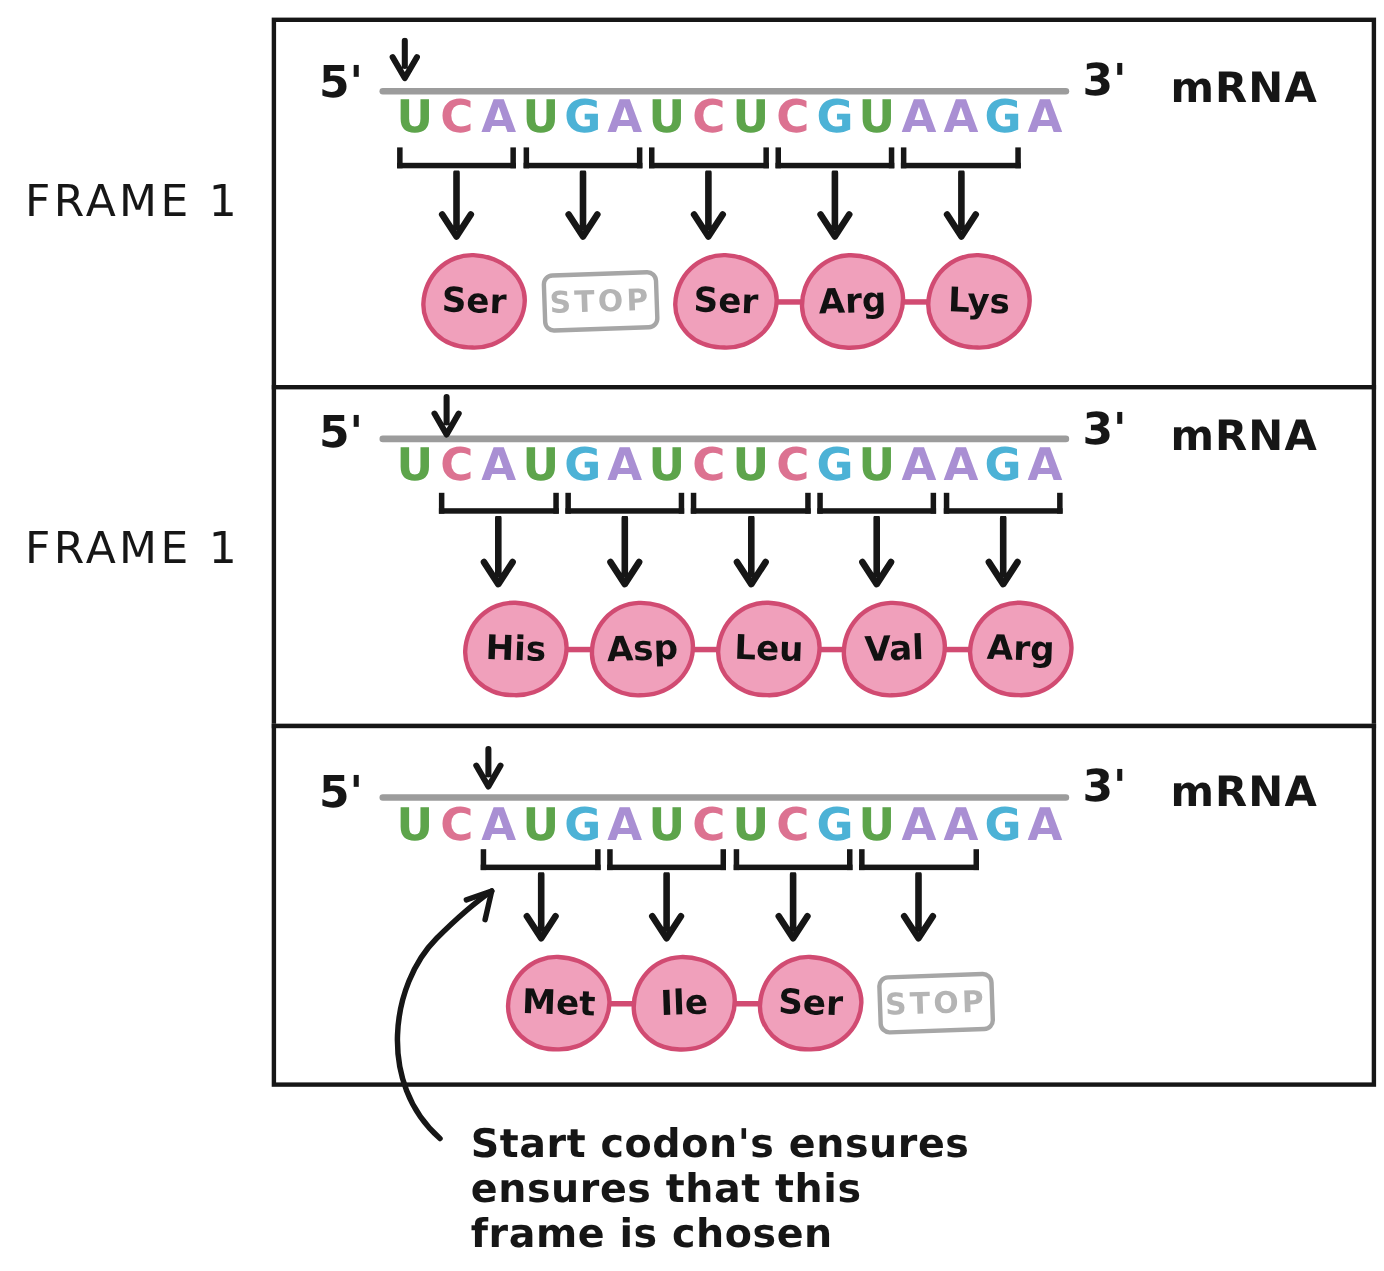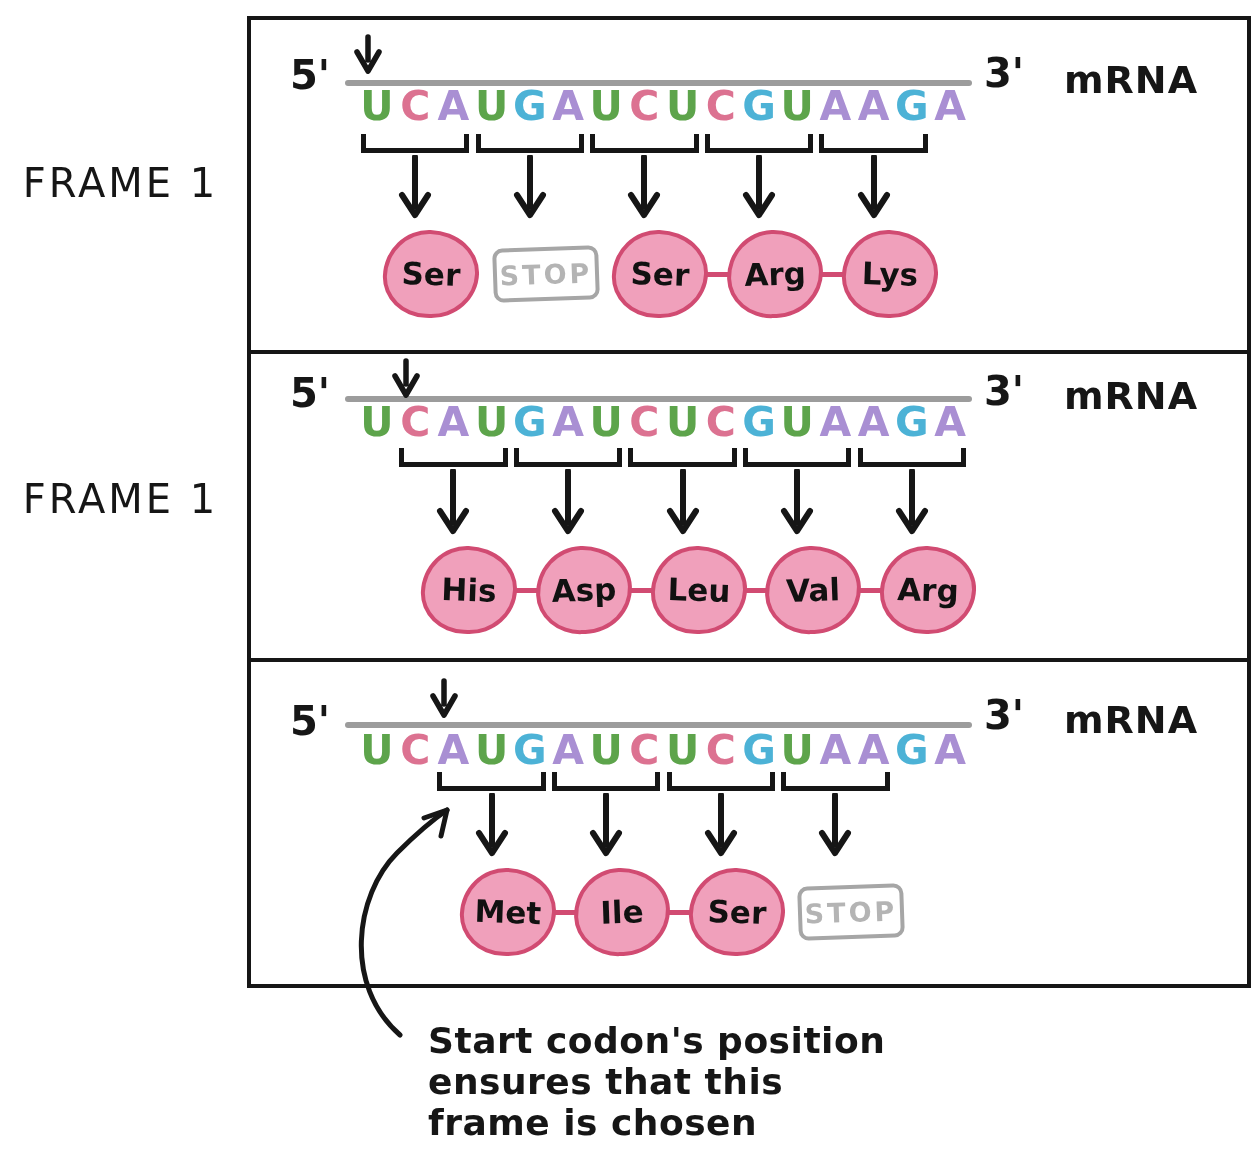--- a/index.html
+++ b/index.html
@@ -212,17 +212,17 @@
       <div class="stop-box" style="left: 798.4px; top: 885px;">
         <span>STOP</span>
       </div>
     </div>
 
   <svg class="arrow-svg" style="left:335px;top:790px;z-index:3" width="150" height="255" viewBox="0 0 150 255">
     <path d="M65 245 C 8 195, 20 105, 62 63 C 78 47, 93 33, 112 20" fill="none" stroke="#161616" stroke-width="5" stroke-linecap="round"></path>
     <path d="M89 28 L112 20 L106 46" fill="none" stroke="#161616" stroke-width="5" stroke-linecap="round" stroke-linejoin="round"></path>
   </svg>
 
-  <div class="ann-line" style="top:1020px">Start codon's position</div>
+  <div class="ann-line" style="top:1020px">Start codon's ensures</div>
   <div class="ann-line" style="top:1102px">frame is chosen</div>
   <div class="ann-line" style="top:1061px">ensures that this</div>
 
 </div>
 
 </body></html>

